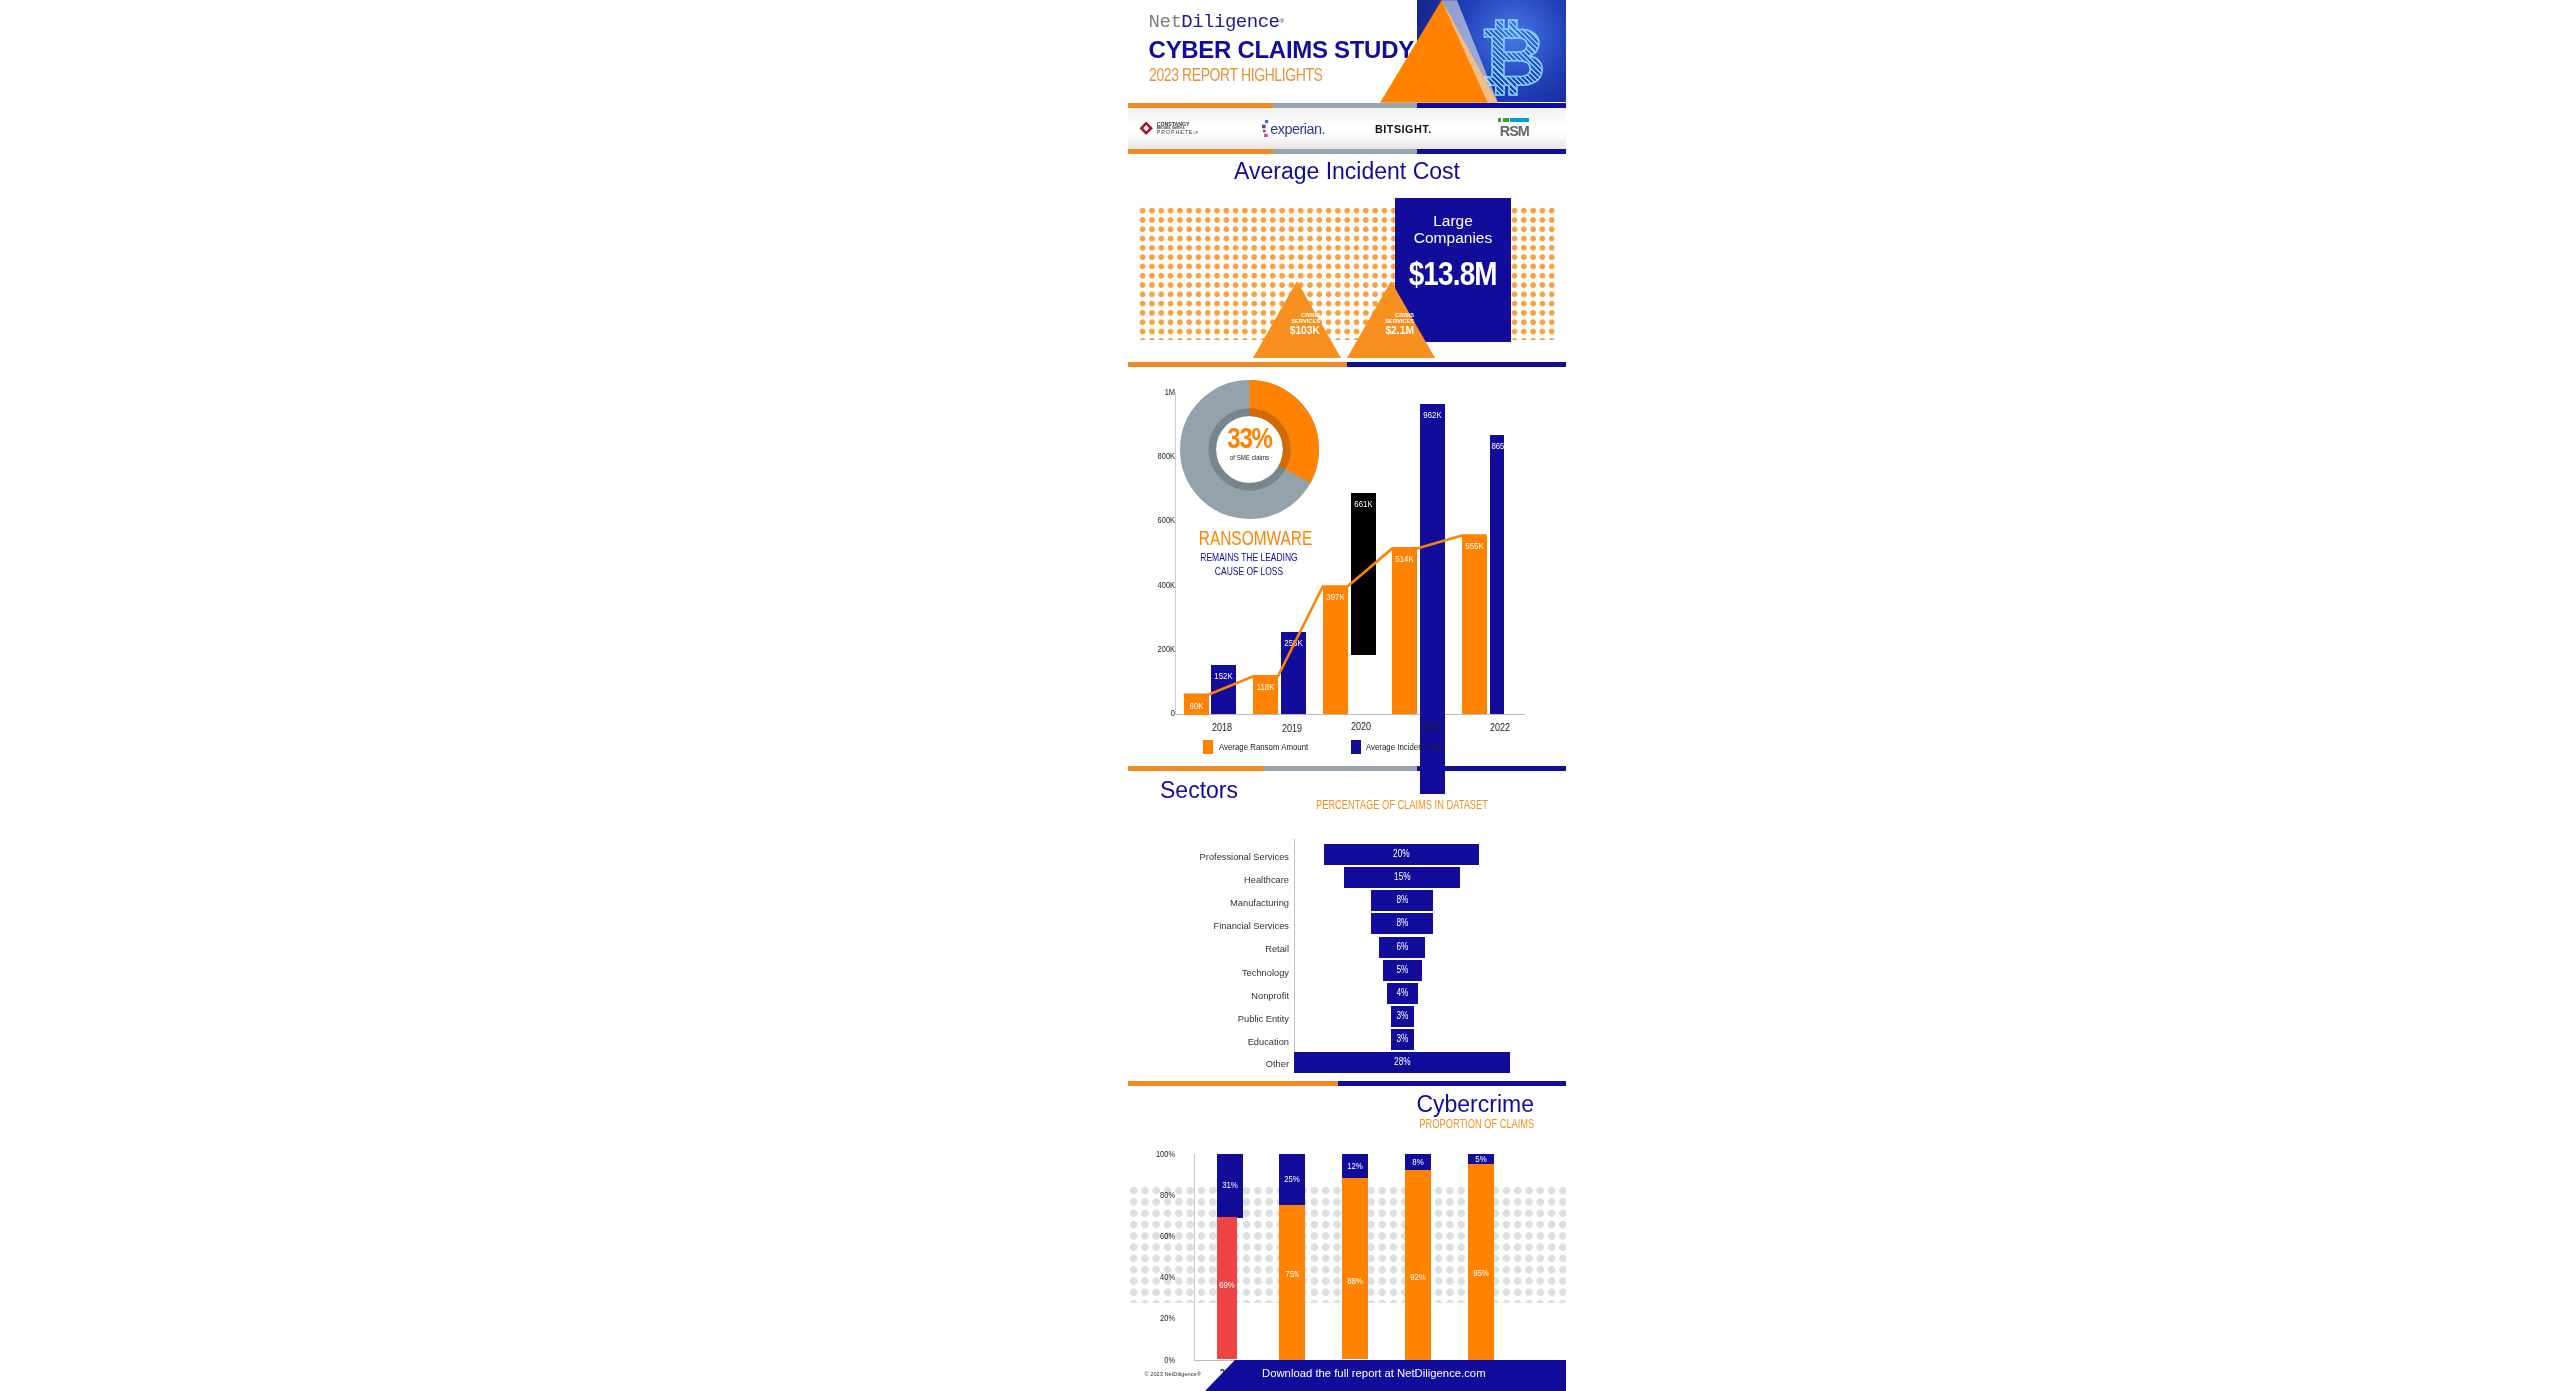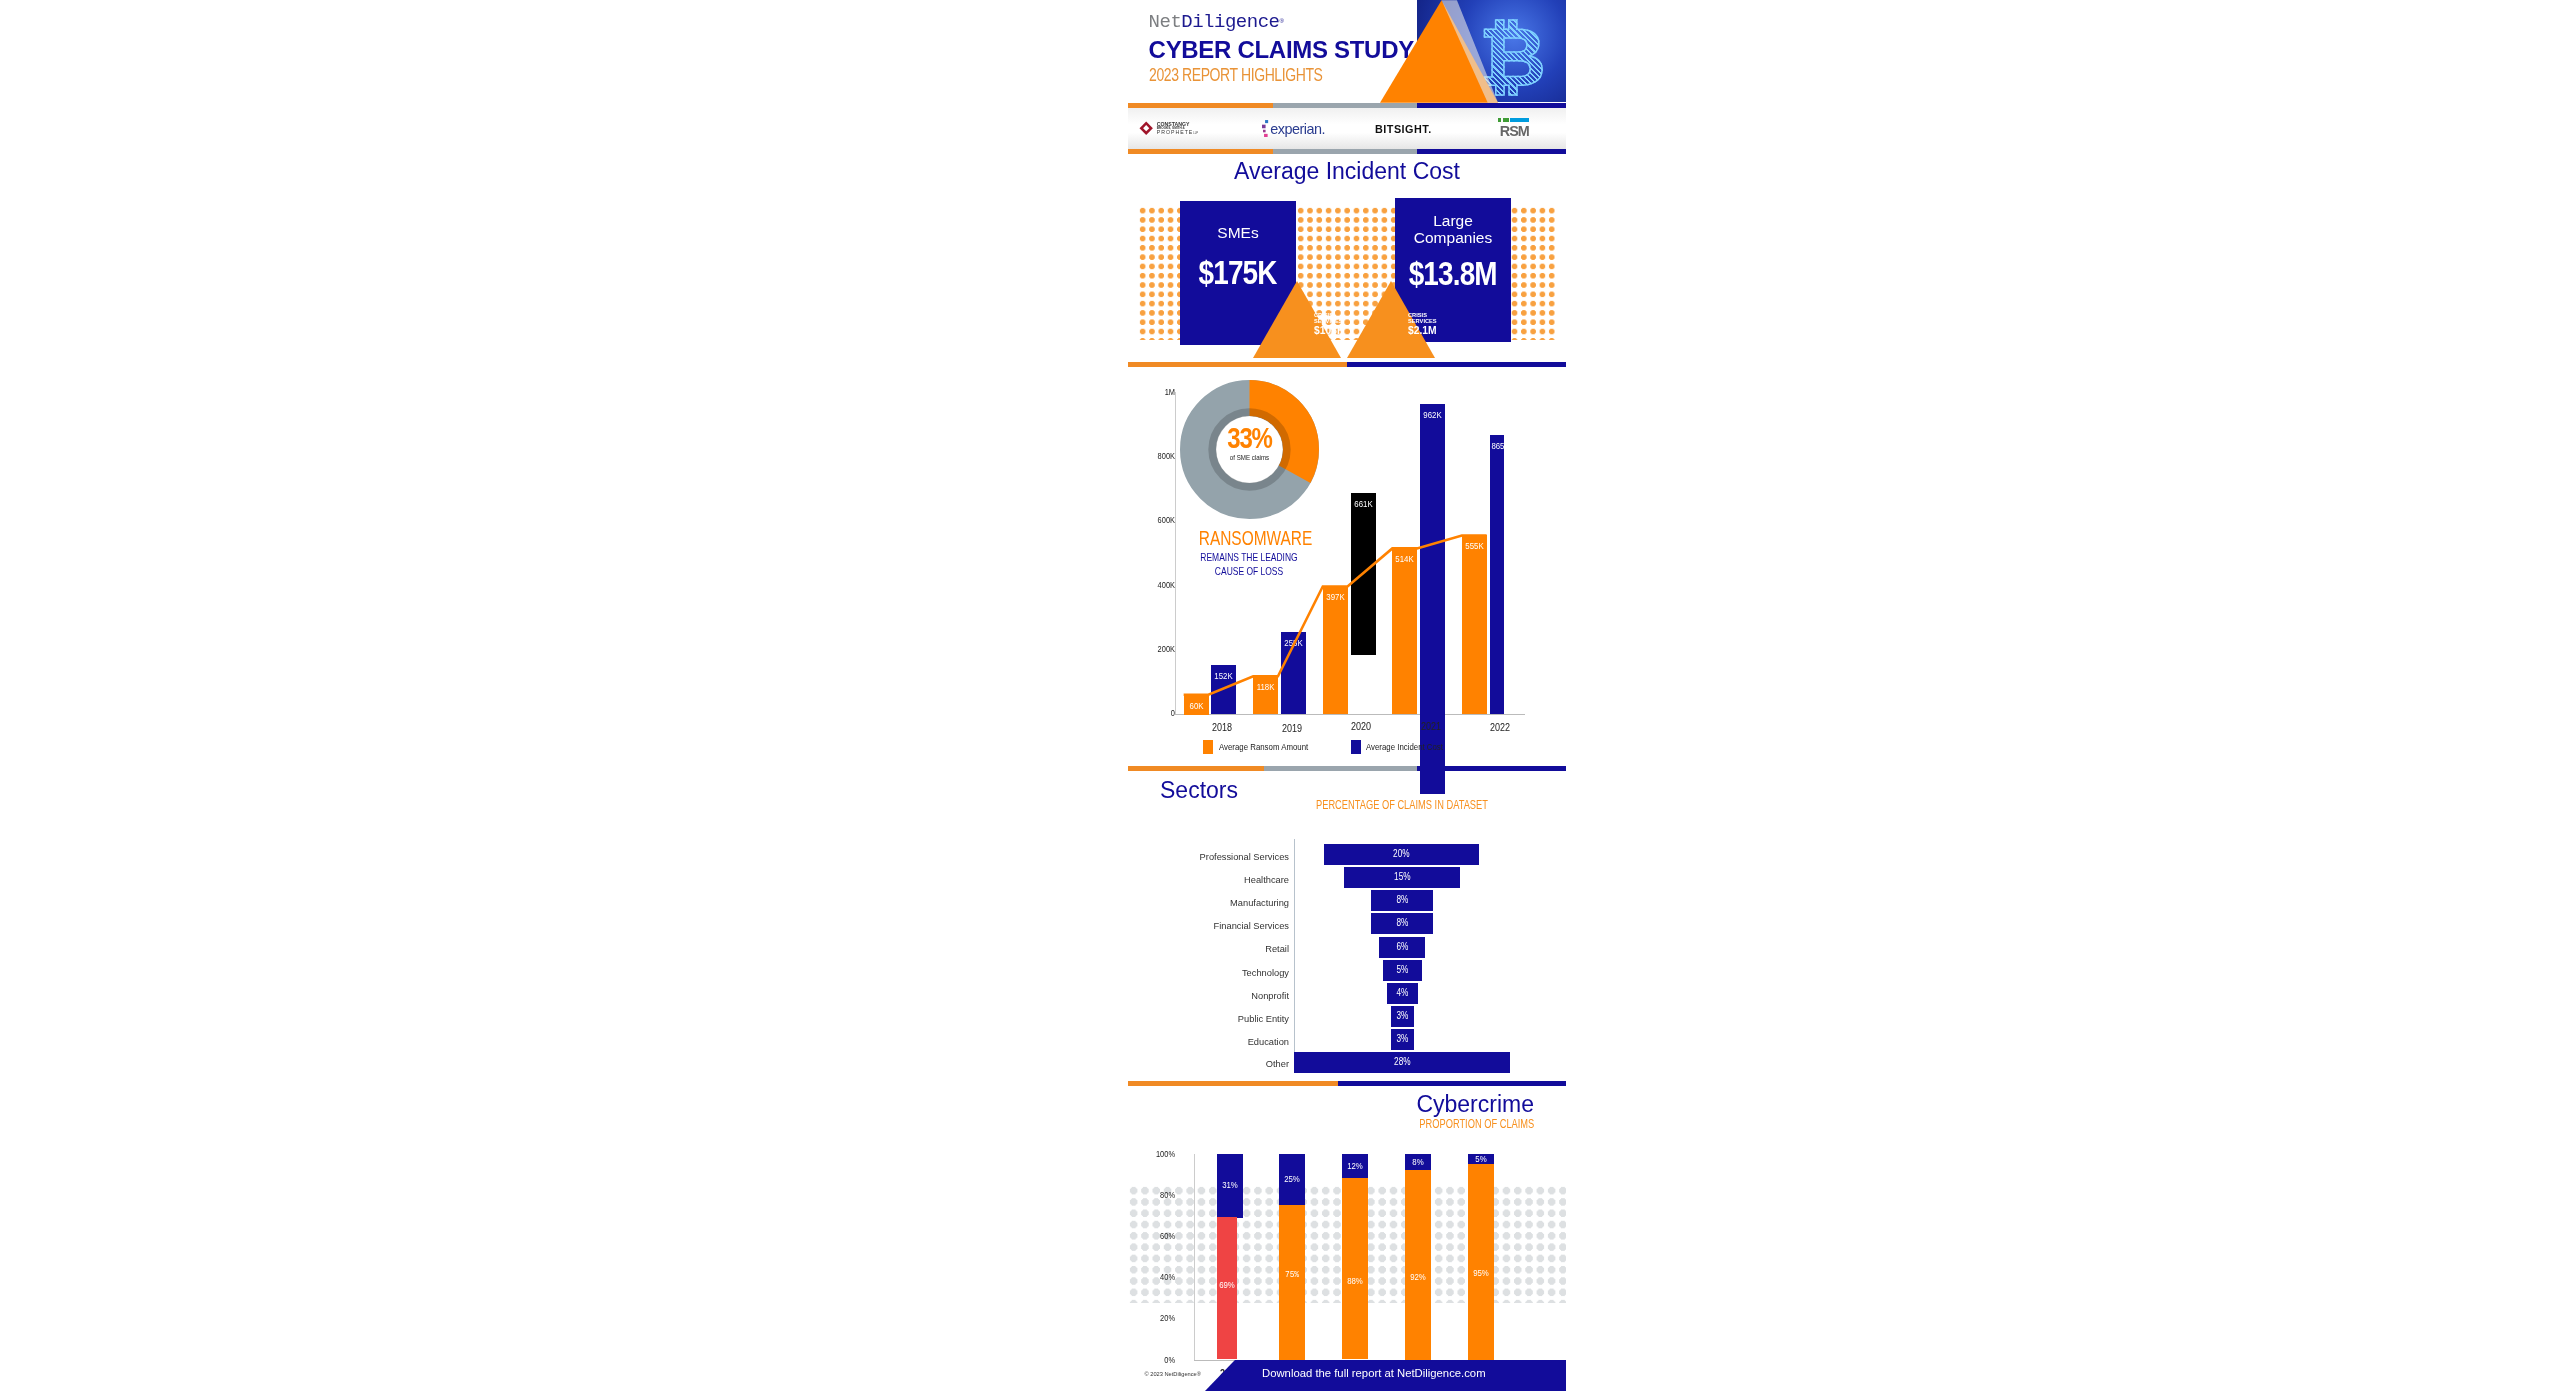--- a/index.html
+++ b/index.html
@@ -16,21 +16,21 @@
   .subtitle { font-size:17.5px; color:#e99337; letter-spacing:-0.5px; transform:scaleX(0.8); transform-origin:left; white-space:nowrap; }
   .hero-img { position:absolute; right:0; top:0; width:149px; height:102px; background:radial-gradient(circle at 65% 35%, #4a78e8 0%, #2240b8 45%, #0f1c7a 100%); }
   .btc { position:absolute; left:62px; top:10.3px; font-size:82px; font-weight:bold; color:transparent; -webkit-text-stroke:1.5px #7fd0ff; background:repeating-linear-gradient(45deg,#7fd0ff 0 1.5px, transparent 1.5px 3.6px); -webkit-background-clip:text; background-clip:text; }
   .logos { position:absolute; top:108px; left:0; width:438px; height:41px; background:linear-gradient(#f0f0f0,#ffffff 40%,#ffffff 60%,#e6e6e6); }
   .logo-item { position:absolute; top:0; height:41px; display:flex; align-items:center; }
   
   .section-title { font-size:23px; color:#120c9a; white-space:nowrap; }
   .box { position:absolute; background:#120c9a; color:#fff; text-align:center; }
   .big-num { font-size:34px; font-weight:bold; letter-spacing:-1px; transform:scaleX(0.82); display:inline-block; }
   .tri { position:absolute; width:0; height:0; border-left:44px solid transparent; border-right:44px solid transparent; border-bottom:77px solid #f7901e; }
-  .tri-txt { position:absolute; color:#fff; text-align:left; font-weight:bold; line-height:1.05;margin-left:40px; }
+  .tri-txt { position:absolute; color:#fff; text-align:right; font-weight:bold; line-height:1.05; }
   .dots { position:absolute; background-image:radial-gradient(#f7901e 40%, transparent 45%); background-size:9.3px 9.3px; opacity:0.85; }
   .gdots { position:absolute; background-image:radial-gradient(#cfd3d6 45%, transparent 50%); background-size:11.3px 11.3px; opacity:0.7; }
   
   .ytick { position:absolute; font-size:9.3px; color:#222; text-align:right; width:31px; transform:scaleX(0.8); transform-origin:right; }
   .bar { position:absolute; }
   .bar-lbl { position:absolute; left:0; right:0; text-align:center; color:#fff; font-size:9.8px; transform:scaleX(0.8); }
   .xlab { position:absolute; font-size:11.3px; color:#222; text-align:center; width:52px; transform:scaleX(0.8); }
   .legend-sw { position:absolute; width:10.3px; height:14px; }
   .legend-tx { position:absolute; font-size:9.8px; color:#222; white-space:nowrap; transform:scaleX(0.8); transform-origin:left; }
   .sector-lbl { position:absolute; font-size:9.3px; color:#333; text-align:right; width:103px; }
@@ -99,24 +99,20 @@
   <div class="stripe" style="top:149px;">
     <span style="width:33%;background:#f08a24"></span>
       <span style="width:33%;background:#9aa5ad"></span>
       <span style="width:34%;background:#120c9a"></span>
   </div>
 
   <div class="abs section-title" style="left:0;width:438px;text-align:center;top:158px;">Average Incident Cost</div>
 
   <div class="dots" style="left:10.3px;top:206px;width:417px;height:134px;"></div>
 
-  <div class="box" style="left:52px;top:201px;width:116px;height:144px;">
-    <div style="font-size:15.5px;margin-top:23px;">SMEs</div>
-    <div style="margin-top:11.3px;"><span class="big-num">$175K</span></div>
-  </div>
   <div class="box" style="left:267px;top:198px;width:116px;height:144px;">
     <div style="font-size:15.5px;margin-top:14.4px;line-height:1.1;">
         <div>Large</div>
         <div>Companies</div>
       </div>
     <div style="margin-top:7.2px;"><span class="big-num">$13.8M</span></div>
   </div>
 
   <div class="tri" style="left:125px;top:281px;"></div>
   <div class="tri-txt" style="left:146px;top:312px;width:46px;">

